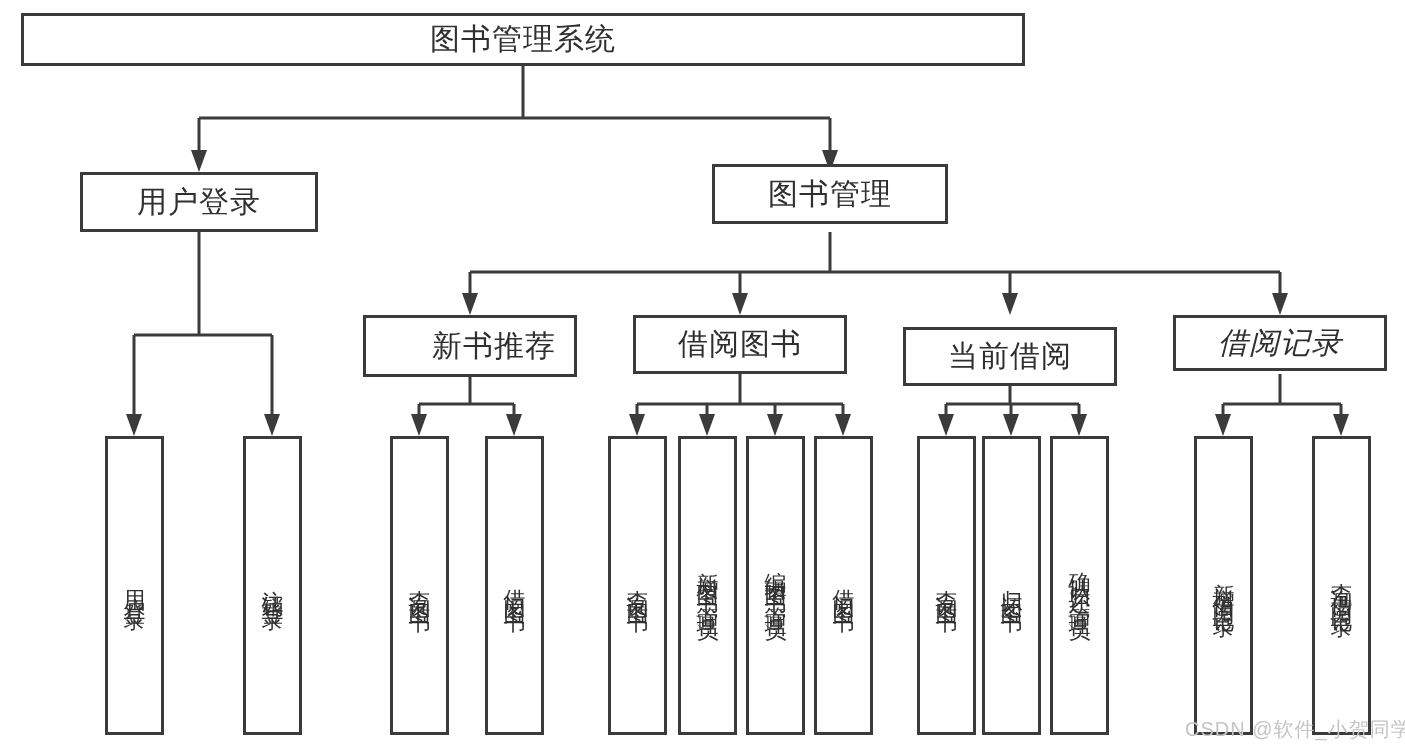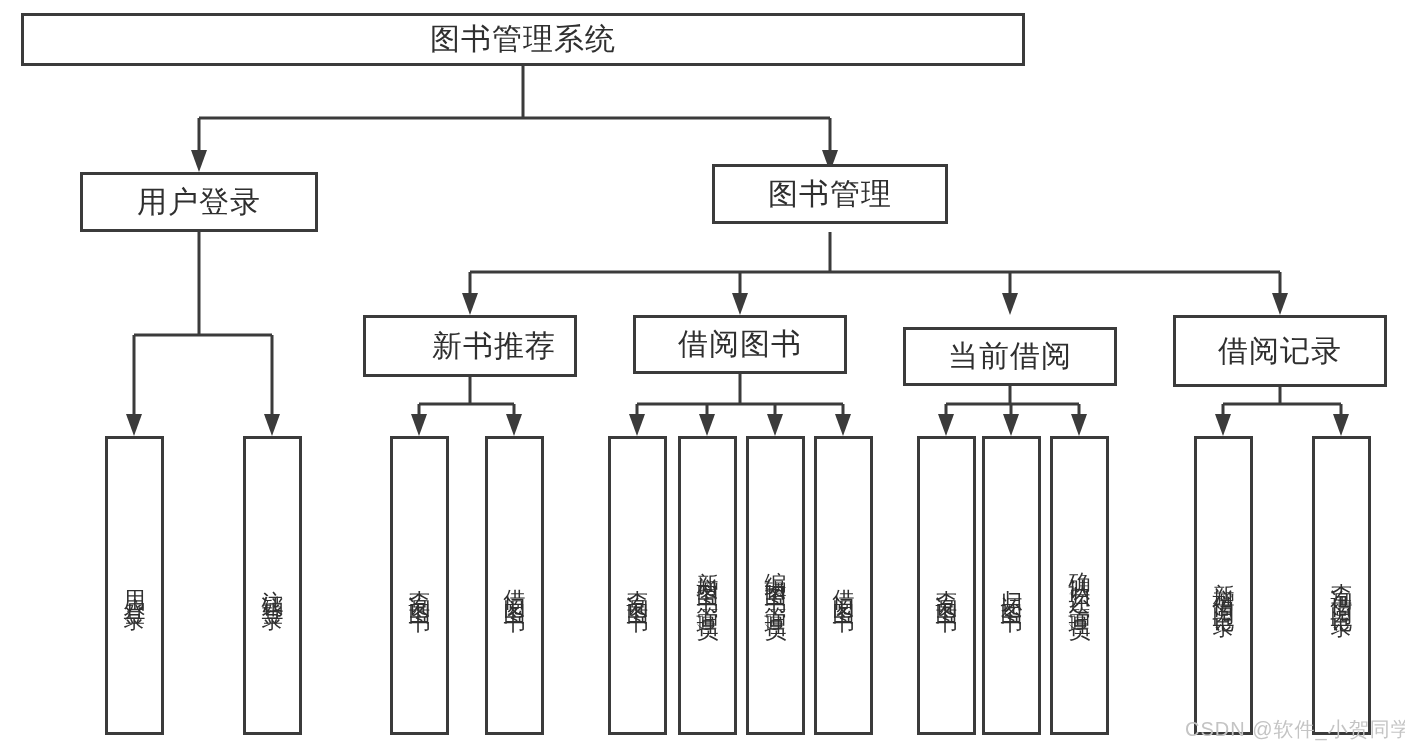--- a/index.html
+++ b/index.html
@@ -86,21 +86,21 @@
   </svg>
 
   <div class="box" style="left:21px; top:13px; width:1004px; height:53px;">图书管理系统</div>
 
   <div class="box" style="left:80px; top:172px; width:238px; height:60px;">用户登录</div>
   <div class="box" style="left:712px; top:164px; width:236px; height:60px;">图书管理</div>
 
   <div class="box" style="left:363px; top:315px; width:214px; height:62px;padding-left:48px;">新书推荐</div>
   <div class="box" style="left:633px; top:315px; width:214px; height:59px;">借阅图书</div>
   <div class="box" style="left:903px; top:315px; width:214px; height:59px;margin-top:12px;">当前借阅</div>
-  <div class="box" style="left:1173px; top:315px; width:214px; height:72px;">借阅记录</div>
+  <div class="box" style="left:1173px; top:315px; width:214px; height:56px;font-style:italic;">借阅记录</div>
 
   <div class="box vbox" style="left:105px; top:436px; width:59px; height:299px;">用户登录</div>
   <div class="box vbox" style="left:243px; top:436px; width:59px; height:299px;">注销登录</div>
 
   <div class="box vbox" style="left:390px; top:436px; width:59px; height:299px;">查询图书</div>
   <div class="box vbox" style="left:485px; top:436px; width:59px; height:299px;">借阅图书</div>
 
   <div class="box vbox" style="left:608px; top:436px; width:59px; height:299px;">查询图书</div>
   <div class="box vbox" style="left:678px; top:436px; width:59px; height:299px;">新增图书（管理员）</div>
   <div class="box vbox" style="left:746px; top:436px; width:59px; height:299px;">编辑图书（管理员）</div>

